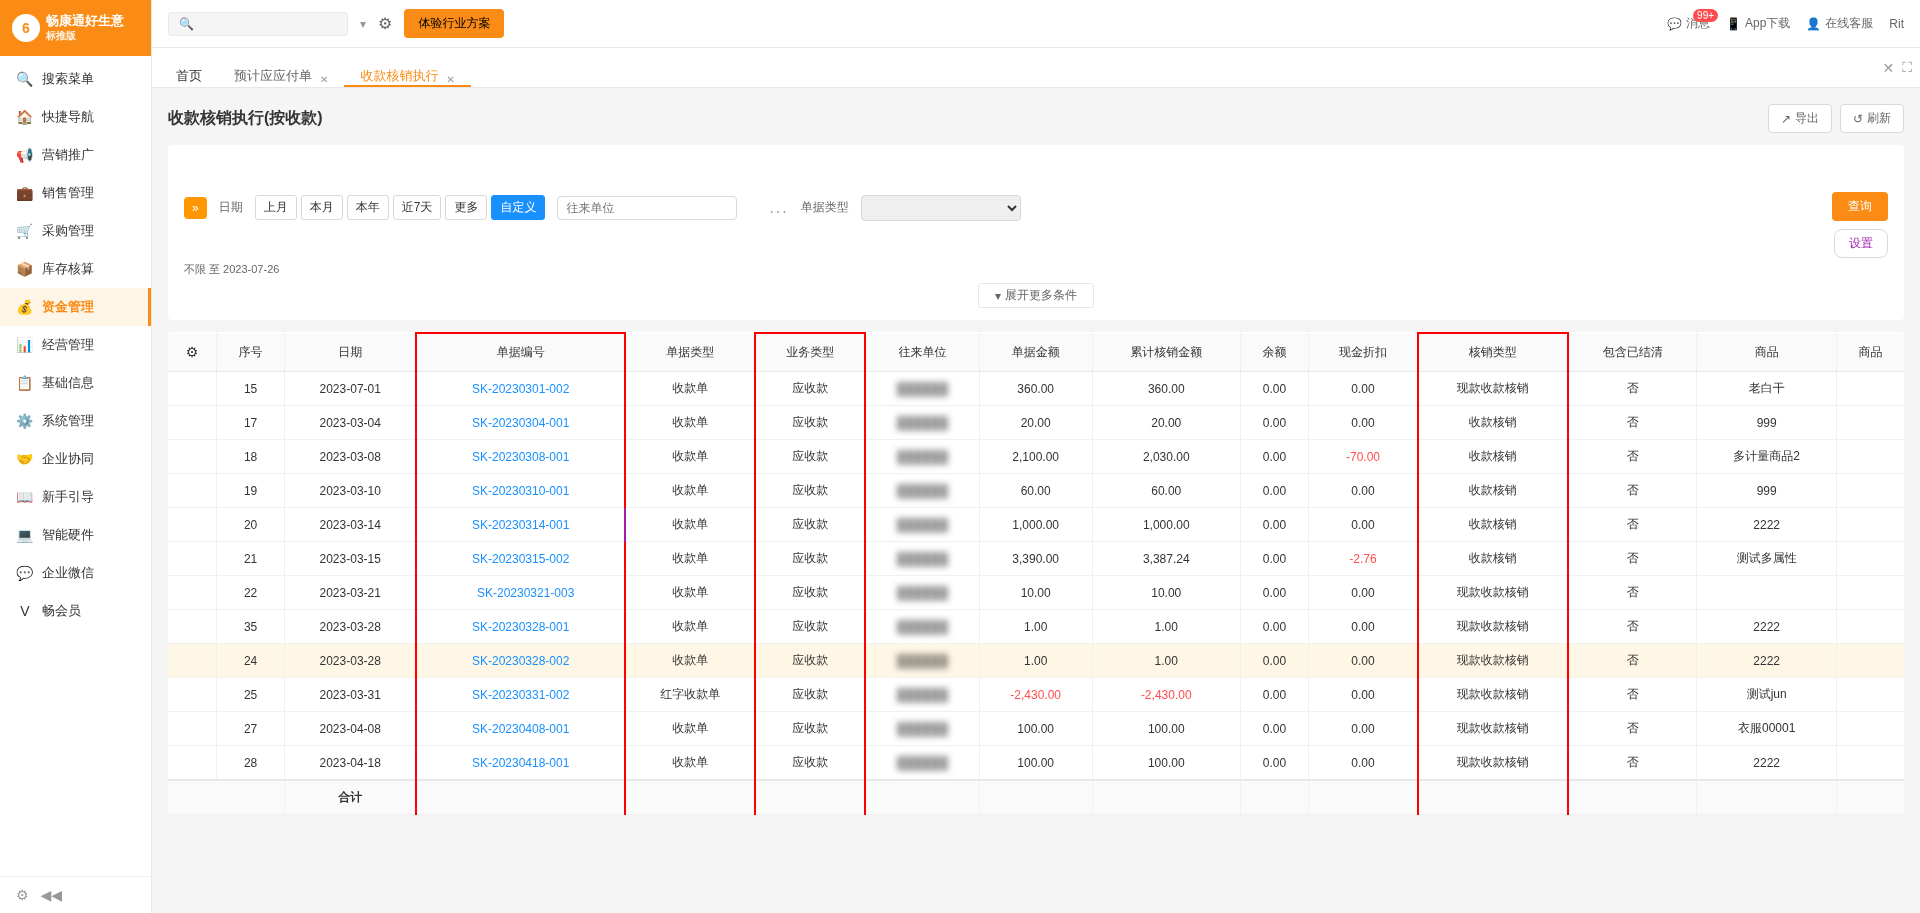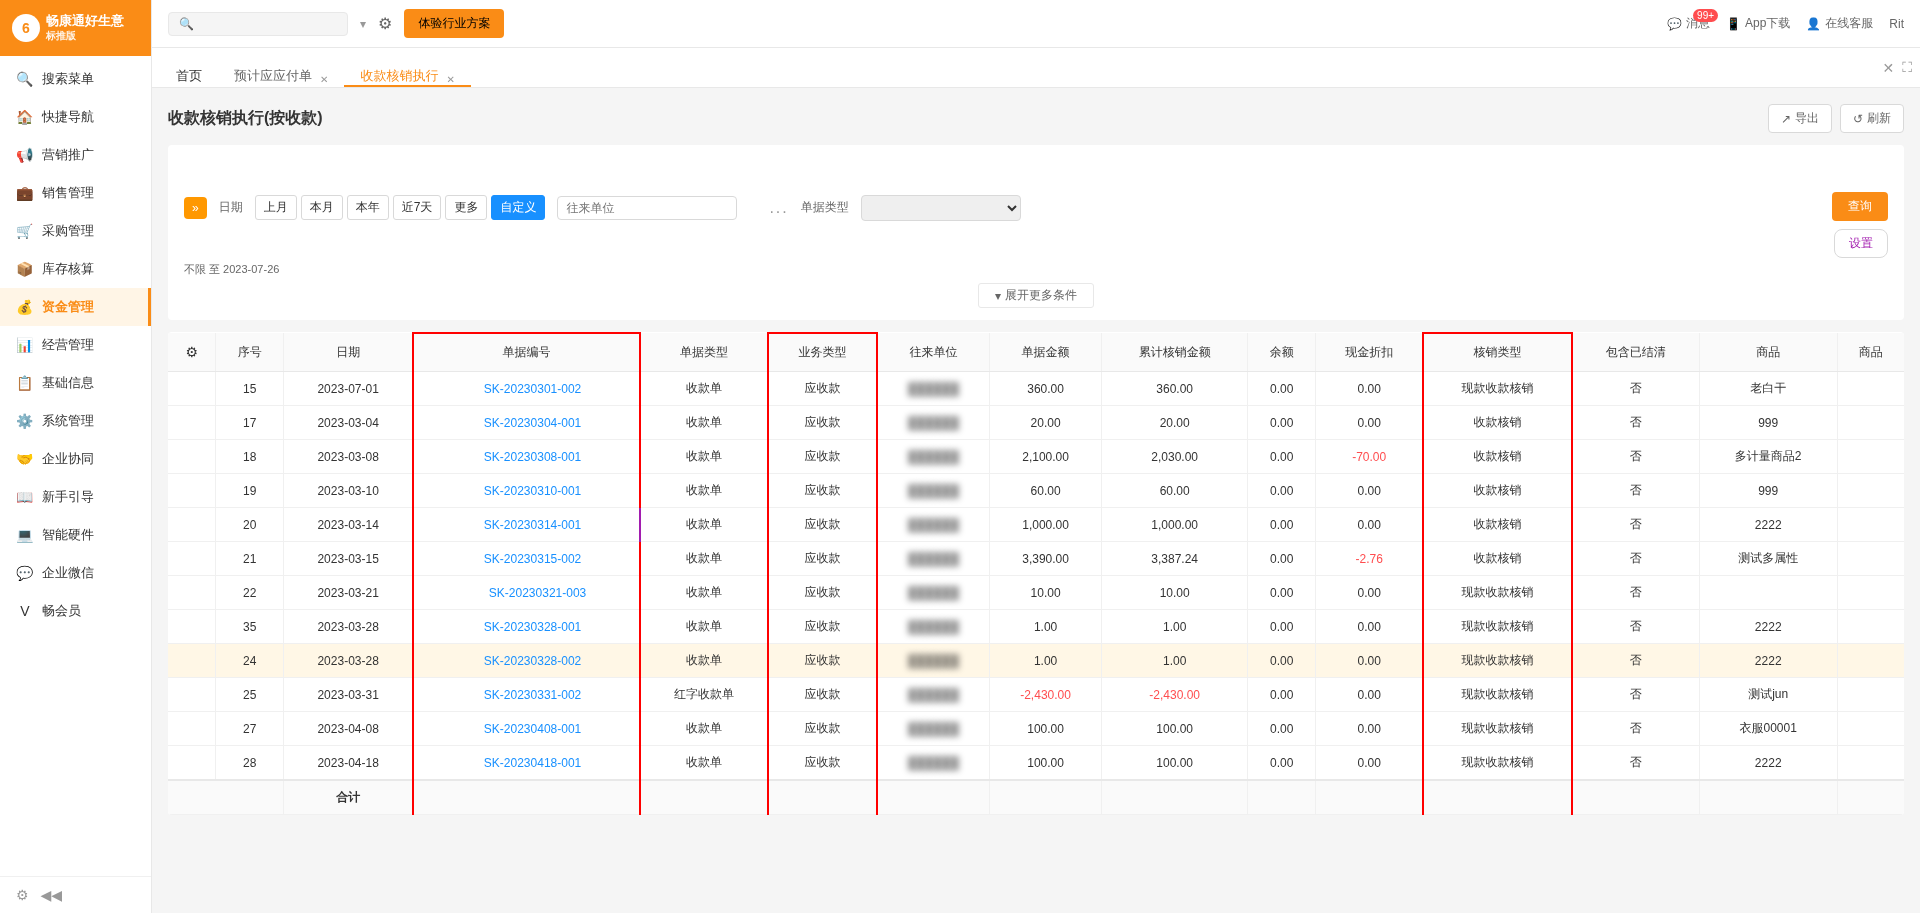--- a/index.html
+++ b/index.html
@@ -67,21 +67,21 @@
 
     
     .table-container { background: #fff; border-radius: 4px; overflow: auto; }
     table { width: 100%; border-collapse: collapse; font-size: 12px; min-width: 1400px; }
     thead tr { background: #fafafa; }
     th { padding: 10px 8px; text-align: center; color: #333; font-weight: 500; border-bottom: 1px solid #e8e8e8; border-right: 1px solid #f0f0f0; white-space: nowrap; }
     th:last-child { border-right: none; }
     td { padding: 8px 8px; text-align: center; border-bottom: 1px solid #f0f0f0; border-right: 1px solid #f0f0f0; color: #333; white-space: nowrap; }
     td:last-child { border-right: none; }
     tr.highlighted { background: #fff7e6; }
-    .link { color: #1890ff; cursor: pointer; text-decoration: none; margin-left: 12px; }
+    .link { color: #1890ff; cursor: pointer; text-decoration: none; }
     .negative { color: #ff4d4f; }
 
     
     .th-settings { cursor: pointer; font-size: 14px; }
     .footer-row { background: #fafafa; font-weight: bold; }
     .footer-row td { border-top: 2px solid #e8e8e8; }
 
     .blurred { color: transparent; text-shadow: 0 0 6px rgba(0,0,0,0.4); user-select: none; }
   </style>
 </head>

